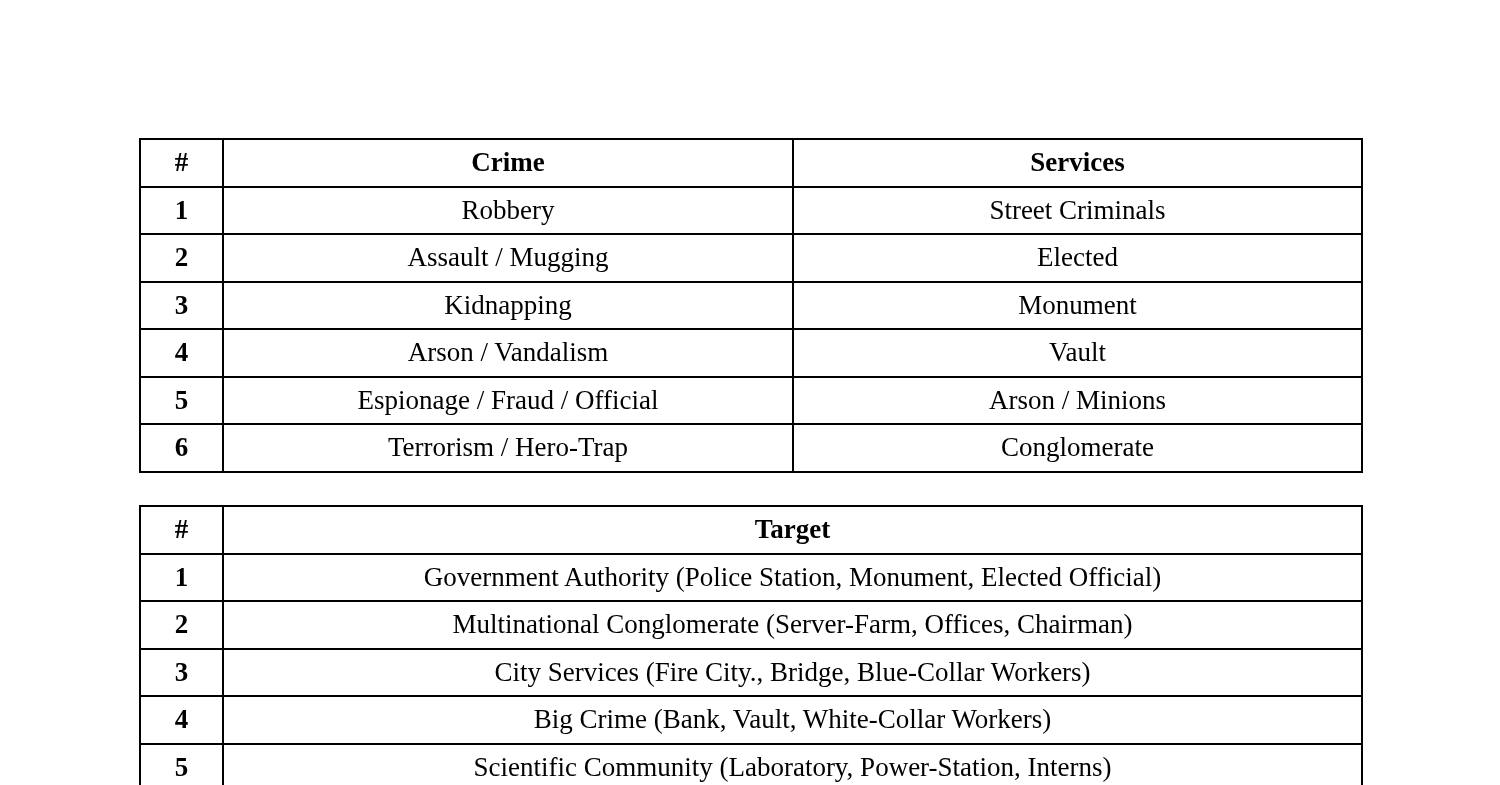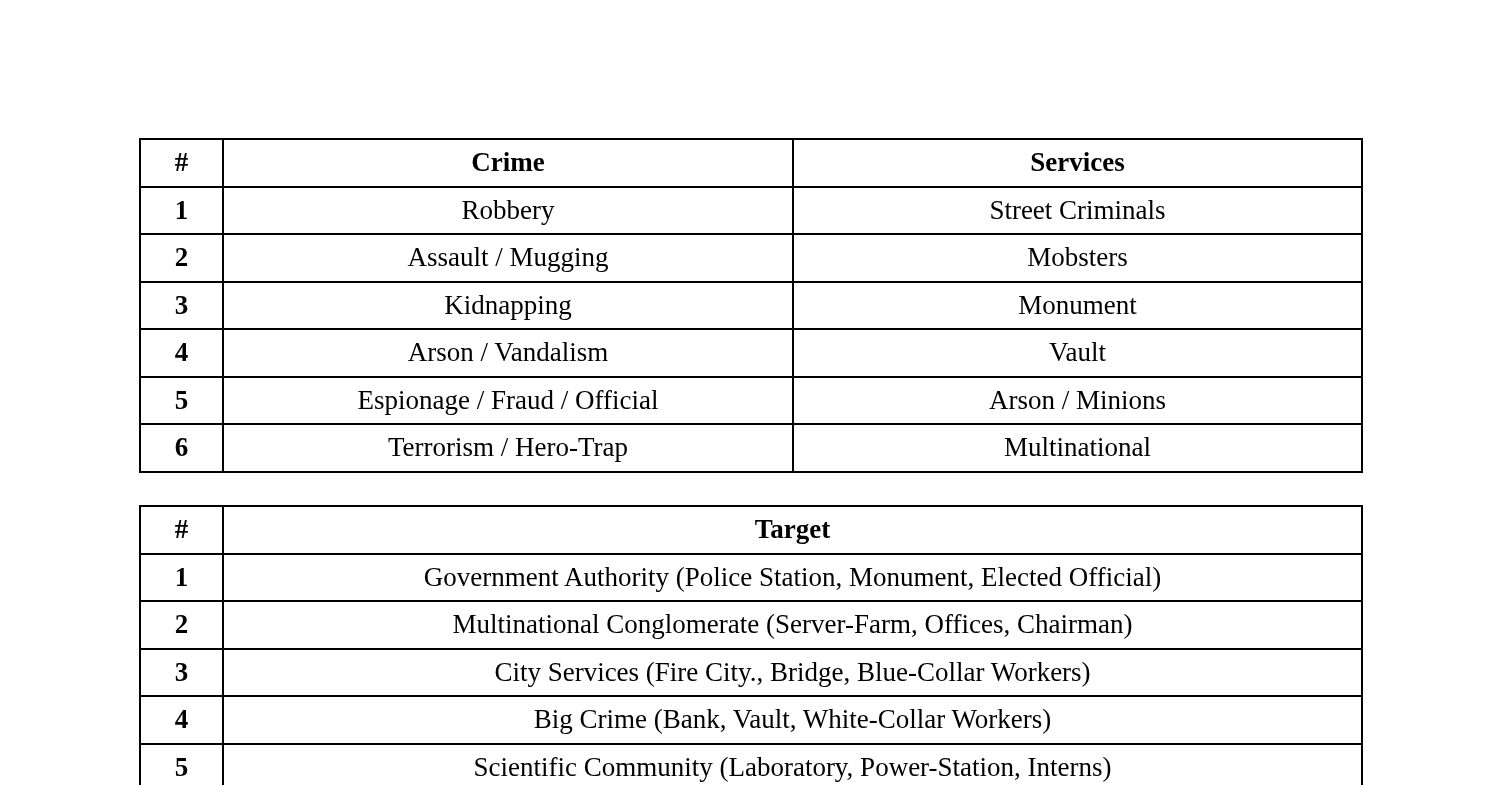--- a/index.html
+++ b/index.html
@@ -69,41 +69,41 @@
         <th>Services</th>
       </tr>
       <tr>
         <td class="num">1</td>
         <td>Robbery</td>
         <td>Street Criminals</td>
       </tr>
       <tr>
         <td class="num">2</td>
         <td>Assault / Mugging</td>
-        <td>Mobsters</td>
+        <td>Elected</td>
       </tr>
       <tr>
         <td class="num">3</td>
         <td>Kidnapping</td>
         <td>Monument</td>
       </tr>
       <tr>
         <td class="num">4</td>
         <td>Arson / Vandalism</td>
         <td>Vault</td>
       </tr>
       <tr>
         <td class="num">5</td>
         <td>Espionage / Fraud / Official</td>
         <td>Arson / Minions</td>
       </tr>
       <tr>
         <td class="num">6</td>
         <td>Terrorism / Hero-Trap</td>
-        <td>Multinational</td>
+        <td>Conglomerate</td>
       </tr>
     </tbody>
   </table>
 
   <table class="doc-table target-table">
     <colgroup>
         <col class="c-num">
         <col class="c-target">
       </colgroup>
     <tbody>

